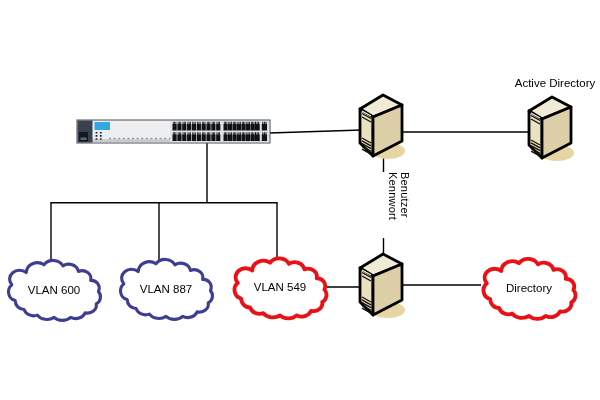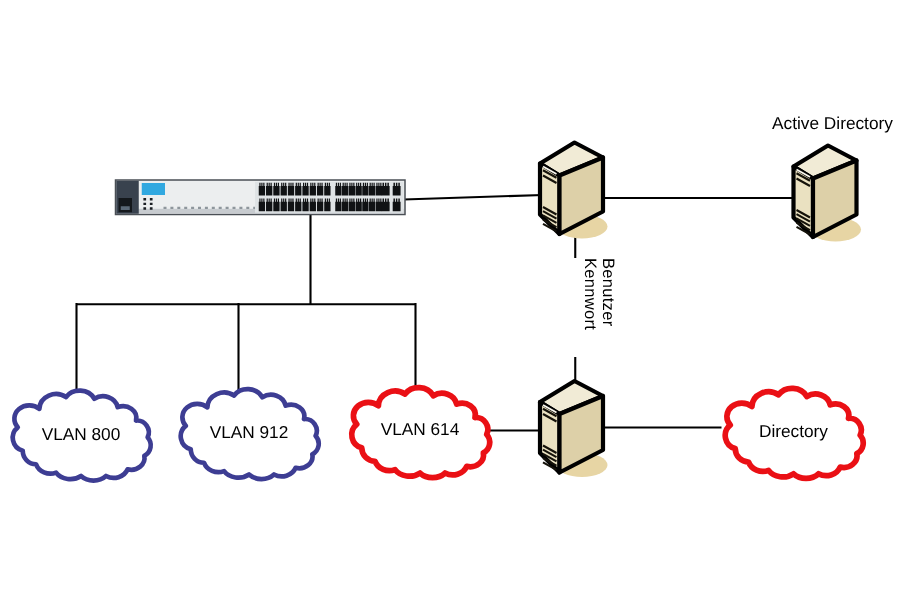--- a/index.html
+++ b/index.html
@@ -154,19 +154,19 @@
       </g>
   </svg>
 
   <div class="lbl ad-lbl" style="left:500px;top:76px;">Active Directory</div>
 
   <div class="auth-lbl">
     <span>Benutzer</span>
     <span>Kennwort</span>
   </div>
 
-  <div class="lbl cloud-lbl" style="left:2px;top:283px;">VLAN 800</div>
-  <div class="lbl cloud-lbl" style="left:114px;top:282px;">VLAN 912</div>
-  <div class="lbl cloud-lbl" style="left:228px;top:280px;">VLAN 614</div>
+  <div class="lbl cloud-lbl" style="left:2px;top:283px;">VLAN 600</div>
+  <div class="lbl cloud-lbl" style="left:114px;top:282px;">VLAN 887</div>
+  <div class="lbl cloud-lbl" style="left:228px;top:280px;">VLAN 549</div>
   <div class="lbl cloud-lbl" style="left:477px;top:281px;">Directory</div>
 
   <div class="watermark">图虫创意</div>
 </div>
 
 </body></html>

